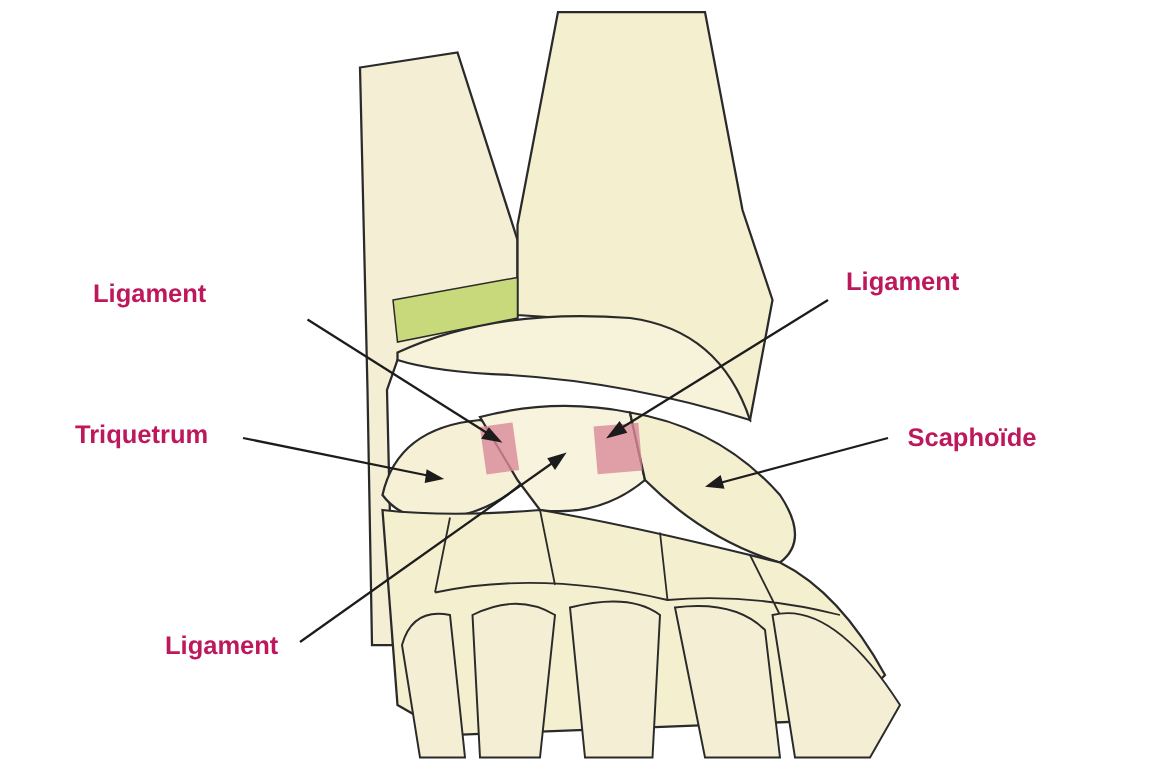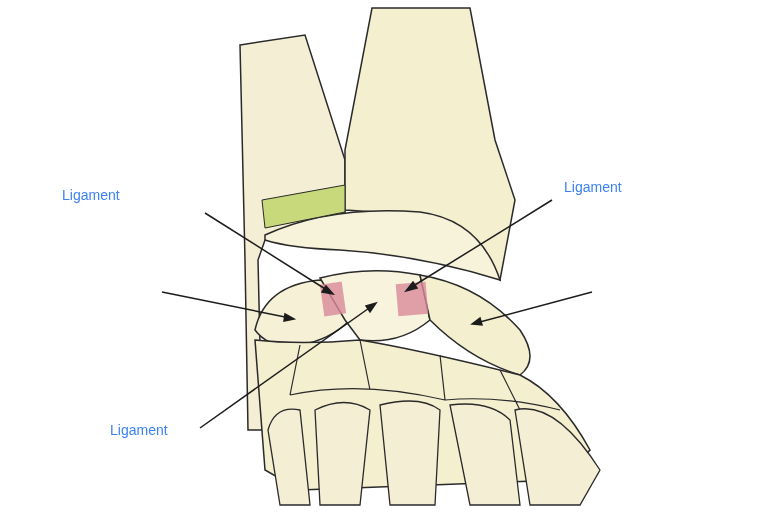--- a/index.html
+++ b/index.html
@@ -1,18 +1,18 @@
 <!DOCTYPE html>
 <html><head>
 <meta charset="utf-8">
 <style>
   html, body { margin: 0; padding: 0; }
   body { width: 768px; height: 512px; background: #ffffff; position: relative; overflow: hidden; font-family: "Liberation Sans", sans-serif; }
   #stage { position: absolute; left: 0; top: 0; width: 768px; height: 512px; }
-  .label { position: absolute; color: #3b82f6; font-size: 14px; line-height: 21px; white-space: nowrap; }
+  .label { position: absolute; color: #be185d; font-size: 17px; line-height: 21px; white-space: nowrap; font-weight: bold; }
   svg { position: absolute; left: 0; top: 0; }
 </style>
 </head>
 <body>
 
 <div id="stage">
   <svg width="768" height="512" viewBox="0 0 768 512">
 
     <path d="M240 45 L305 35 L345 160 L345 215 L265 240 L258 260 L262 430 L248 430 L245 260 Z" fill="#f3eed4" stroke="#2a2a2a" stroke-width="1.5"></path>
 
@@ -47,14 +47,16 @@
       <polygon points="376,303 370,312 366,306"></polygon>
     </g>
   </svg>
 
   <div class="label" style="left:62px; top:185px;">
     <div>Ligament</div>
   </div>
   <div class="label" style="left:564px; top:177px;">
     <div>Ligament</div>
   </div>
+  <div class="label" style="left:50px; top:279px;">Triquetrum</div>
+  <div class="label" style="left:605px; top:281px;">Scaphoïde</div>
   <div class="label" style="left:110px; top:420px;">Ligament</div>
 </div>
 
 </body></html>

